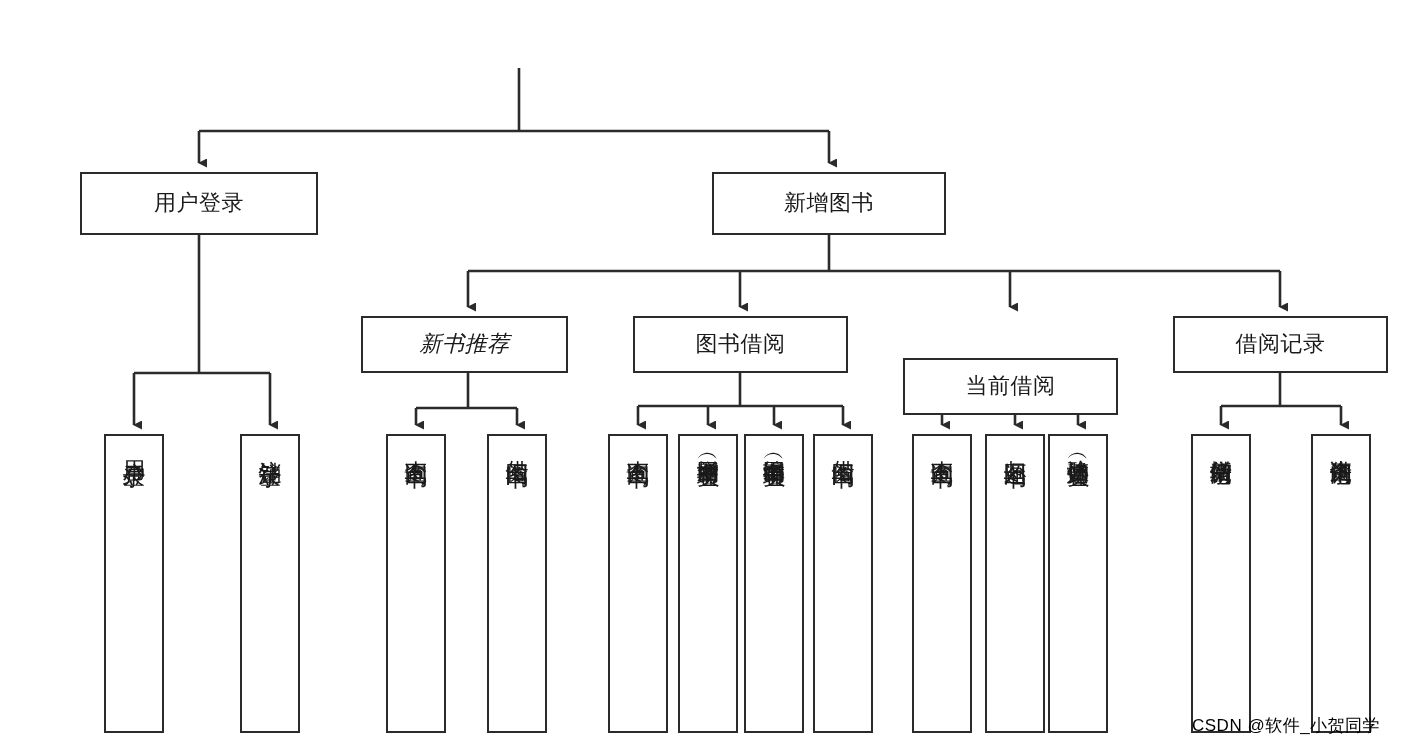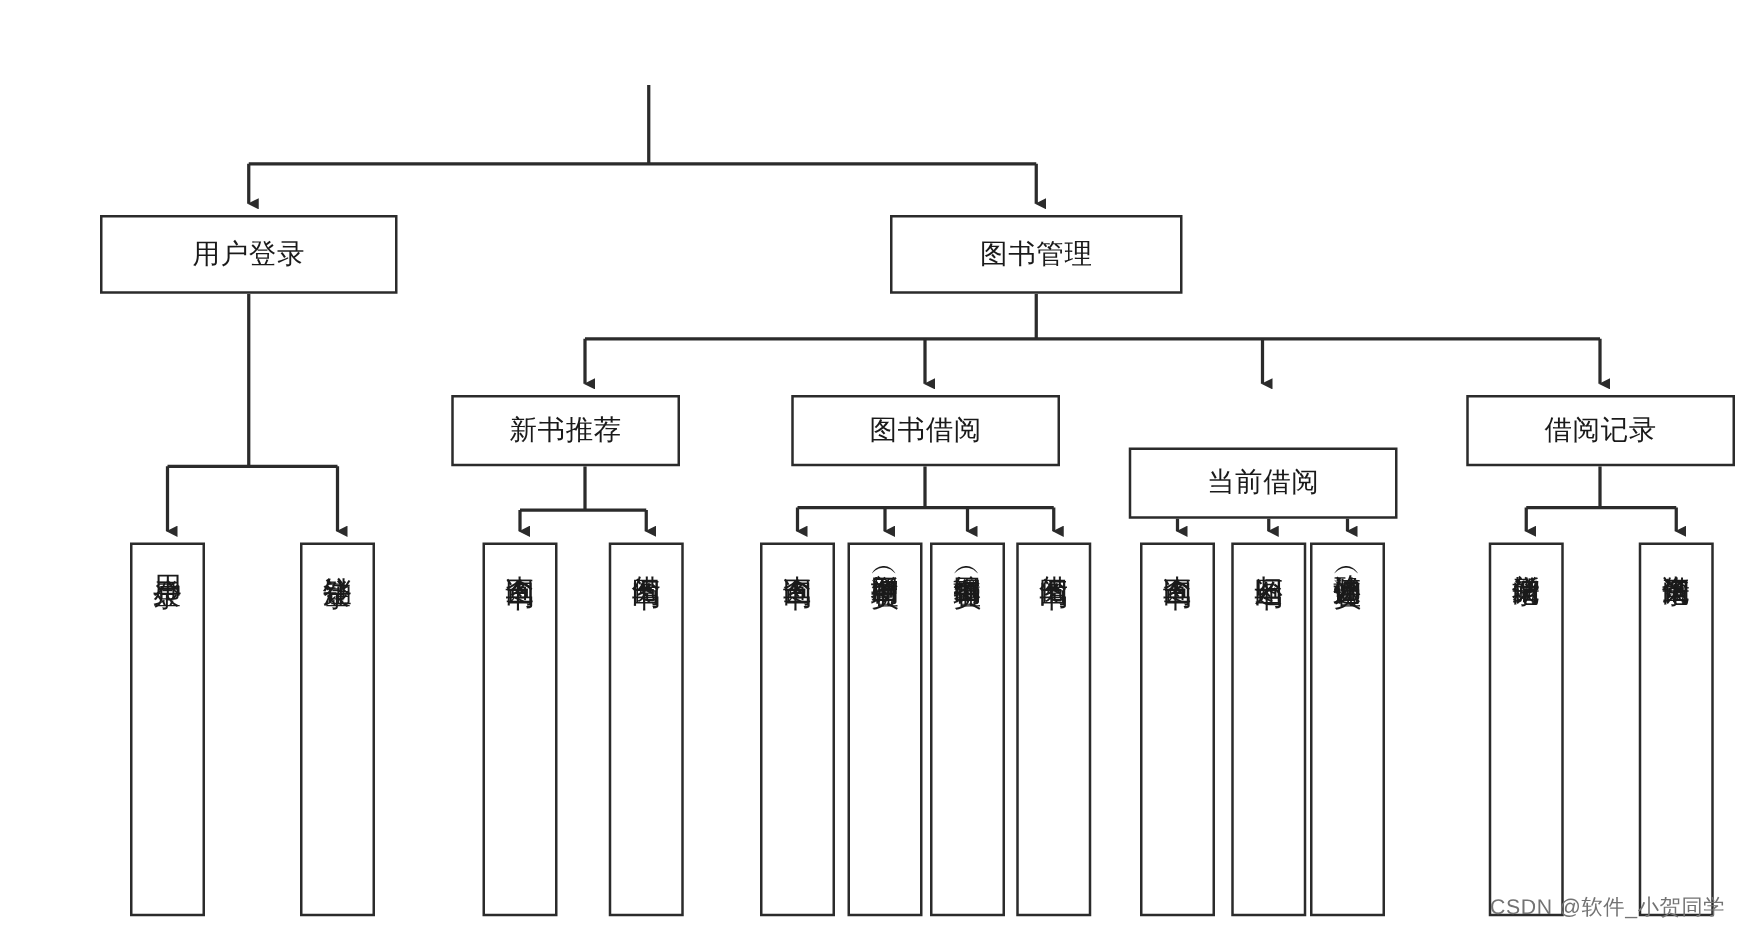--- a/index.html
+++ b/index.html
@@ -61,21 +61,21 @@
   }
   .vtext.tall {
     font-size: 22px;
     letter-spacing: 1px;
   }
   #watermark {
     position: absolute;
     left: 1192px;
     top: 714px;
     font-size: 17px;
-    color: #737373;
+    color: #000000;
     white-space: nowrap;
     letter-spacing: 0.5px;
     pointer-events: none;
   }
 </style>
 </head>
 <body>
 
 <div id="diagram-root">
 
@@ -142,24 +142,24 @@
       <path d="M1221,406 L1221,425" marker-end="url(#arrowhead)"></path>
       <path d="M1341,406 L1341,425" marker-end="url(#arrowhead)"></path>
     </g>
   </svg>
 
 
   <div class="node node-h" style="left:80px; top:172px; width:238px; height:63px;">
     <span>用户登录</span>
   </div>
   <div class="node node-h" style="left:712px; top:172px; width:234px; height:63px;">
-    <span>图书管理</span>
-  </div>
-
-  <div class="node node-h" style="left:361px; top:316px; width:183px; height:57px;">
+    <span>新增图书</span>
+  </div>
+
+  <div class="node node-h" style="left:361px; top:316px; width:207px; height:57px;font-style:italic;">
     <span>新书推荐</span>
   </div>
   <div class="node node-h" style="left:633px; top:316px; width:215px; height:57px;">
     <span>图书借阅</span>
   </div>
   <div class="node node-h" style="left:903px; top:316px; width:215px; height:57px;margin-top:42px;">
     <span>当前借阅</span>
   </div>
   <div class="node node-h" style="left:1173px; top:316px; width:215px; height:57px;">
     <span>借阅记录</span>

